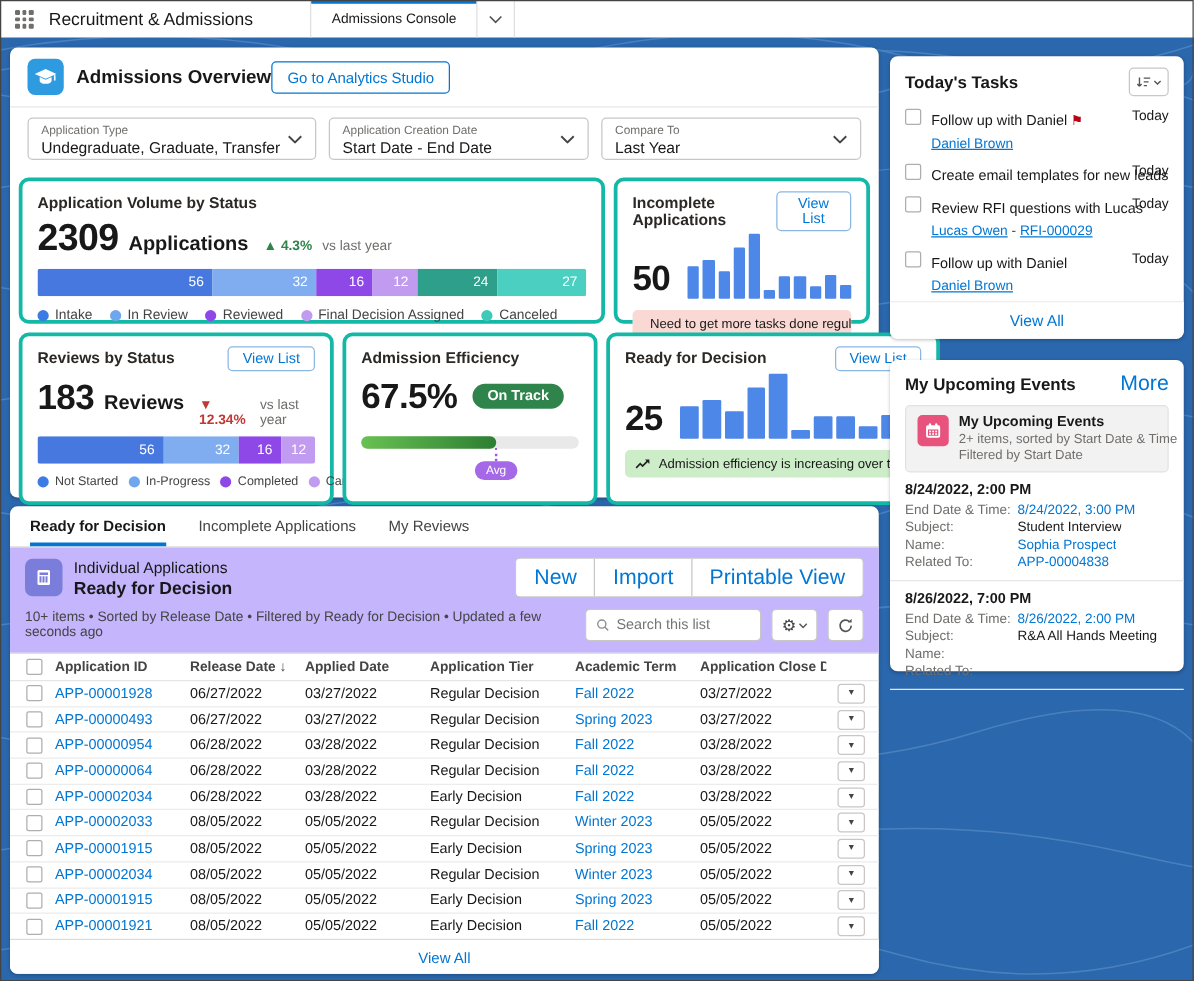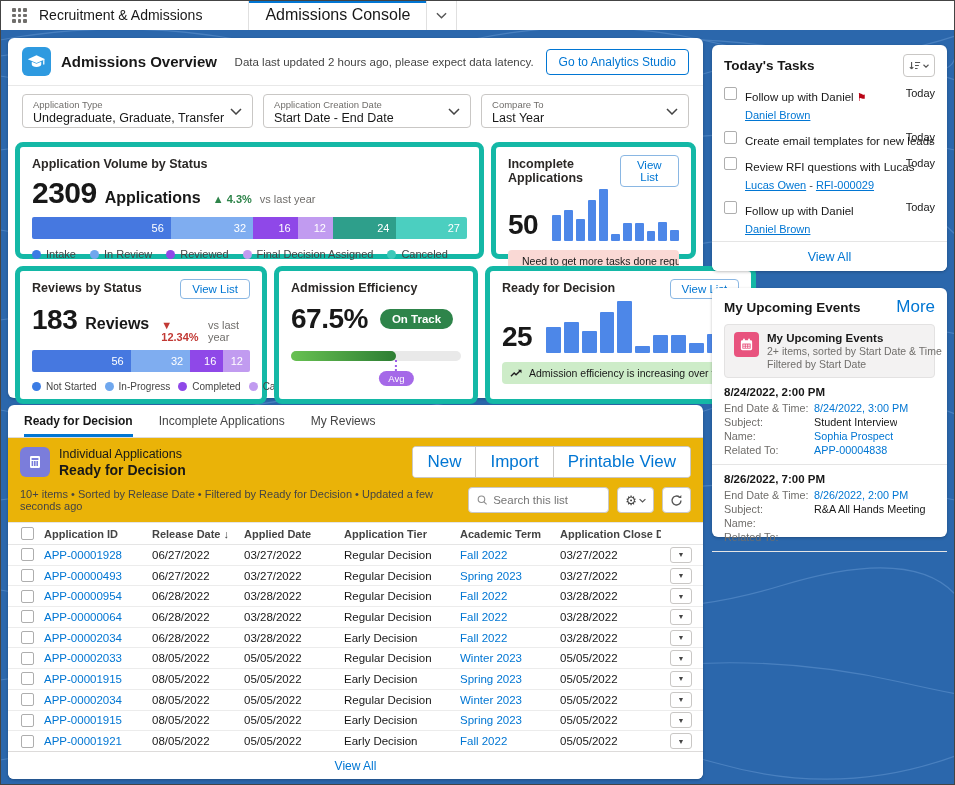--- a/index.html
+++ b/index.html
@@ -7,39 +7,39 @@
   body{position:relative;overflow:hidden;background:#2b67ac;font-family:"Liberation Sans","DejaVu Sans",sans-serif;color:#181818}
   .frame{position:absolute;inset:0;border:1px solid #444;z-index:60;pointer-events:none}
   .bgsvg{position:absolute;left:0;top:30px;z-index:0}
   .card{position:absolute;background:#fff;border-radius:6px;box-shadow:0 1px 3px rgba(0,0,0,.25);z-index:2}
 
   
   .topnav{position:absolute;top:0;left:0;width:100%;height:30px;background:#fff;display:flex;align-items:stretch;z-index:5}
   .waffle{width:15px;height:15px;display:grid;grid-template-columns:repeat(3,1fr);gap:2px;margin:8px 12px 0 12px;cursor:pointer}
   .waffle i{background:#706e6b;border-radius:1px}
   .app-name{align-self:center;font-size:14px;color:#181818;margin-right:46px;white-space:nowrap}
-  .console-tab{position:relative;display:flex;align-items:center;padding:12px 16px;font-size:16px;color:#181818;border-left:1px solid #e0e0e0;border-right:1px solid #e0e0e0;cursor:pointer}
+  .console-tab{position:relative;display:flex;align-items:center;padding:12px 16px;font-size:11px;color:#181818;border-left:1px solid #e0e0e0;border-right:1px solid #e0e0e0;cursor:pointer}
   .console-tab::before{content:"";position:absolute;top:0;left:0;right:0;height:3px;background:#0176d3}
   .tab-caret{width:30px;display:flex;align-items:center;justify-content:center;border-right:1px solid #e0e0e0;cursor:pointer}
 
   
   #dash{left:8px;top:38px;width:695px;height:360px}
   .dash-head{display:flex;align-items:center;padding:9px 14px;border-bottom:1px solid #e8e8e8}
   .grad-icon{width:29px;height:29px;border-radius:6px;background:#2e9ae0;display:flex;align-items:center;justify-content:center;margin-right:10px;flex:none}
   .dash-title{font-size:15px;font-weight:700}
   .latency{margin-left:auto;font-size:11.5px;color:#444;margin-right:12px}
   .analytics-btn{border:1px solid #0176d3;color:#0176d3;background:#fff;border-radius:4px;font-size:12px;padding:5px 12px;cursor:pointer;white-space:nowrap}
   .filters{display:flex;gap:10px;padding:8px 14px 0}
   .filter{flex:1;position:relative;border:1px solid #c9c7c5;border-radius:4px;padding:4px 28px 4px 10px;height:34px;cursor:pointer;background:#fff}
   .flabel{font-size:9.5px;color:#706e6b;white-space:nowrap}
   .fvalue{font-size:12.5px;color:#181818;margin-top:1px;white-space:nowrap}
   .filter .chev{position:absolute;right:10px;top:13px}
   .kpi-grid{margin:14px 7px 0;display:grid;grid-template-columns:1fr 205px;gap:7px}
   .kpi-grid2{margin:7px 7px 0;display:grid;grid-template-columns:252px 204px 1fr;gap:7px}
-  .kpi{border:5px solid #14b8a6;border-radius:8px;padding:10px 12px;position:relative;background:#fff}
+  .kpi{border:3px solid #14b8a6;border-radius:8px;padding:10px 12px;position:relative;background:#fff}
   .kpi-grid .kpi{height:117px}.kpi-grid2 .kpi{height:138px}
   .kpi-title{font-size:12.5px;font-weight:700;color:#2b2826}
   .kpi-toprow{display:flex;align-items:flex-start;justify-content:space-between}
   .viewlist-btn{border:1px solid #8ab7e3;color:#0176d3;background:#fff;border-radius:4px;font-size:11.5px;padding:3px 11px;cursor:pointer;margin-top:-2px}
   .big-row{display:flex;align-items:baseline;gap:8px;margin-top:5px}
   .big-num{font-size:30px;font-weight:700;letter-spacing:-.5px}
   .big-num.sm{font-size:28px}
   .big-unit{font-size:16px;font-weight:700}
   .delta-up{color:#2e844a;font-size:11px;font-weight:700;margin-left:4px}
   .delta-down{color:#c23934;font-size:11px;font-weight:700;margin-left:4px}
@@ -62,21 +62,21 @@
   .fill{height:100%;border-radius:5px;background:linear-gradient(90deg,#68c152,#2d7e33)}
   .avg-wrap{position:absolute;top:9px;transform:translateX(-50%);display:flex;flex-direction:column;align-items:center}
   .avg-line{border-left:2px dotted #9d5ce8;height:11px}
   .avg-pill{background:#a569e8;color:#fff;font-size:9.5px;border-radius:9px;padding:2px 9px}
 
   
   #datatable{left:8px;top:405px;width:695px;height:374px}
   .tabs{display:flex;gap:26px;padding:0 16px;height:33px;border-bottom:1px solid #dddbda;align-items:stretch}
   .tab{display:flex;align-items:center;font-size:12px;color:#444;border-bottom:3px solid transparent;padding-top:2px;cursor:pointer;white-space:nowrap}
   .tab.active{font-weight:700;color:#181818;border-bottom-color:#0176d3}
-  .list-head{background:#eab308;padding:8px 12px 9px;border-bottom:1px solid #e5e5e5}
+  .list-head{background:#c4b5fd;padding:8px 12px 9px;border-bottom:1px solid #e5e5e5}
   .lh-row1{display:flex;align-items:center}
   .list-icon{width:30px;height:30px;border-radius:6px;background:#7b7ddb;display:flex;align-items:center;justify-content:center;margin-right:9px;flex:none}
   .entity{font-size:12.5px}
   .viewname{font-size:14px;font-weight:700;margin-top:1px}
   .btn-group{margin-left:auto;display:flex;border:1px solid #c9c7c5;border-radius:4px;overflow:hidden;background:#fff}
   .btn-group button{background:#fff;border:none;border-left:1px solid #c9c7c5;color:#0176d3;font-size:17px;padding:5px 14px;cursor:pointer;white-space:nowrap}
   .btn-group button:first-child{border-left:none}
   .lh-row2{display:flex;align-items:center;margin-top:9px}
   .status{font-size:11px;color:#444}
   .search{margin-left:auto;display:flex;align-items:center;border:1px solid #c9c7c5;border-radius:4px;background:#fff;height:26px;width:150px;padding:0 8px;gap:6px}
@@ -172,21 +172,20 @@
 <section class="card" id="dash">
   <div class="dash-head">
     <span class="grad-icon">
       <svg width="19" height="17" viewBox="0 0 24 20">
           <path fill="#fff" d="M12 2 1 7l11 5 11-5z"></path>
           <path fill="#fff" d="M6 10.2v3.6c0 1.8 2.7 3.2 6 3.2s6-1.4 6-3.2v-3.6l-6 2.7z"></path>
           <rect x="20.4" y="8" width="1.6" height="6" rx="0.8" fill="#fff"></rect>
         </svg>
     </span>
     <h1 class="dash-title">Admissions Overview</h1>
-    <span class="latency">Data last updated 2 hours ago, please expect data latency.</span>
     <button class="analytics-btn">Go to Analytics Studio</button>
   </div>
 
   <div class="filters">
     <div class="filter">
       <div class="flabel">Application Type</div>
       <div class="fvalue">Undegraduate, Graduate, Transfer</div>
       <svg class="chev" width="12" height="7" viewBox="0 0 12 7">
           <path d="M1 1l5 5 5-5" stroke="#444" stroke-width="1.5" fill="none"></path>
         </svg>

